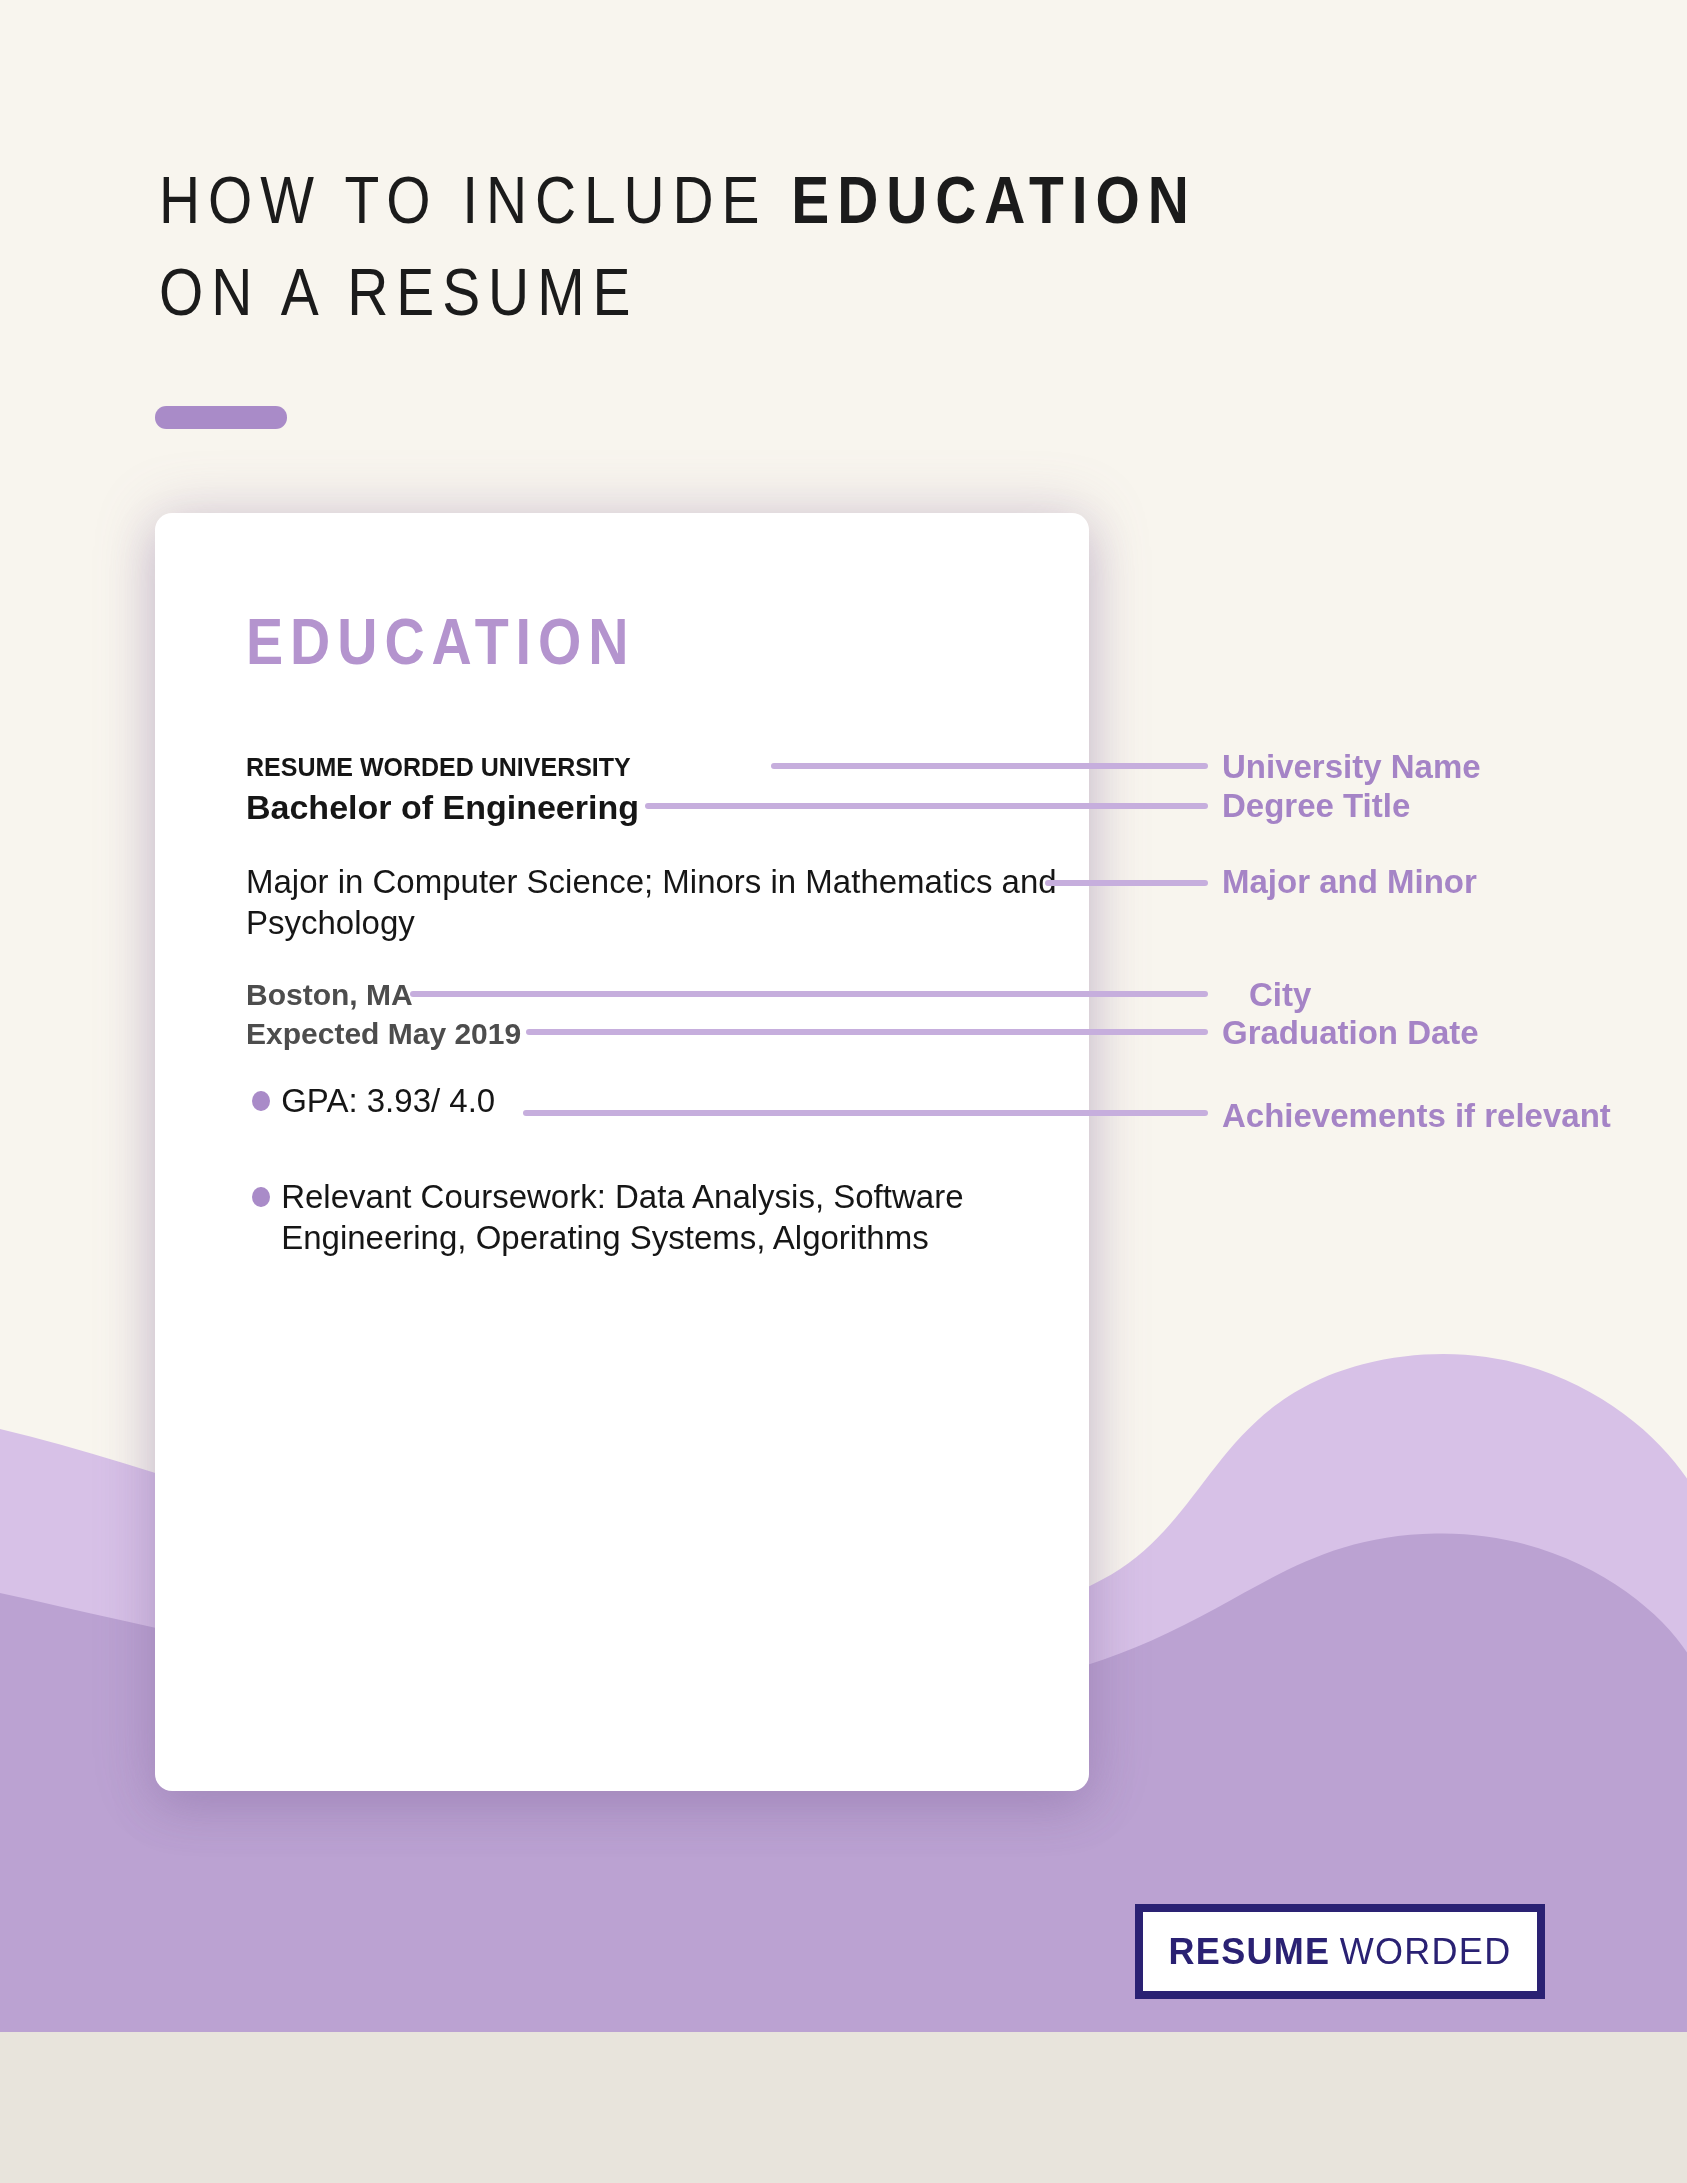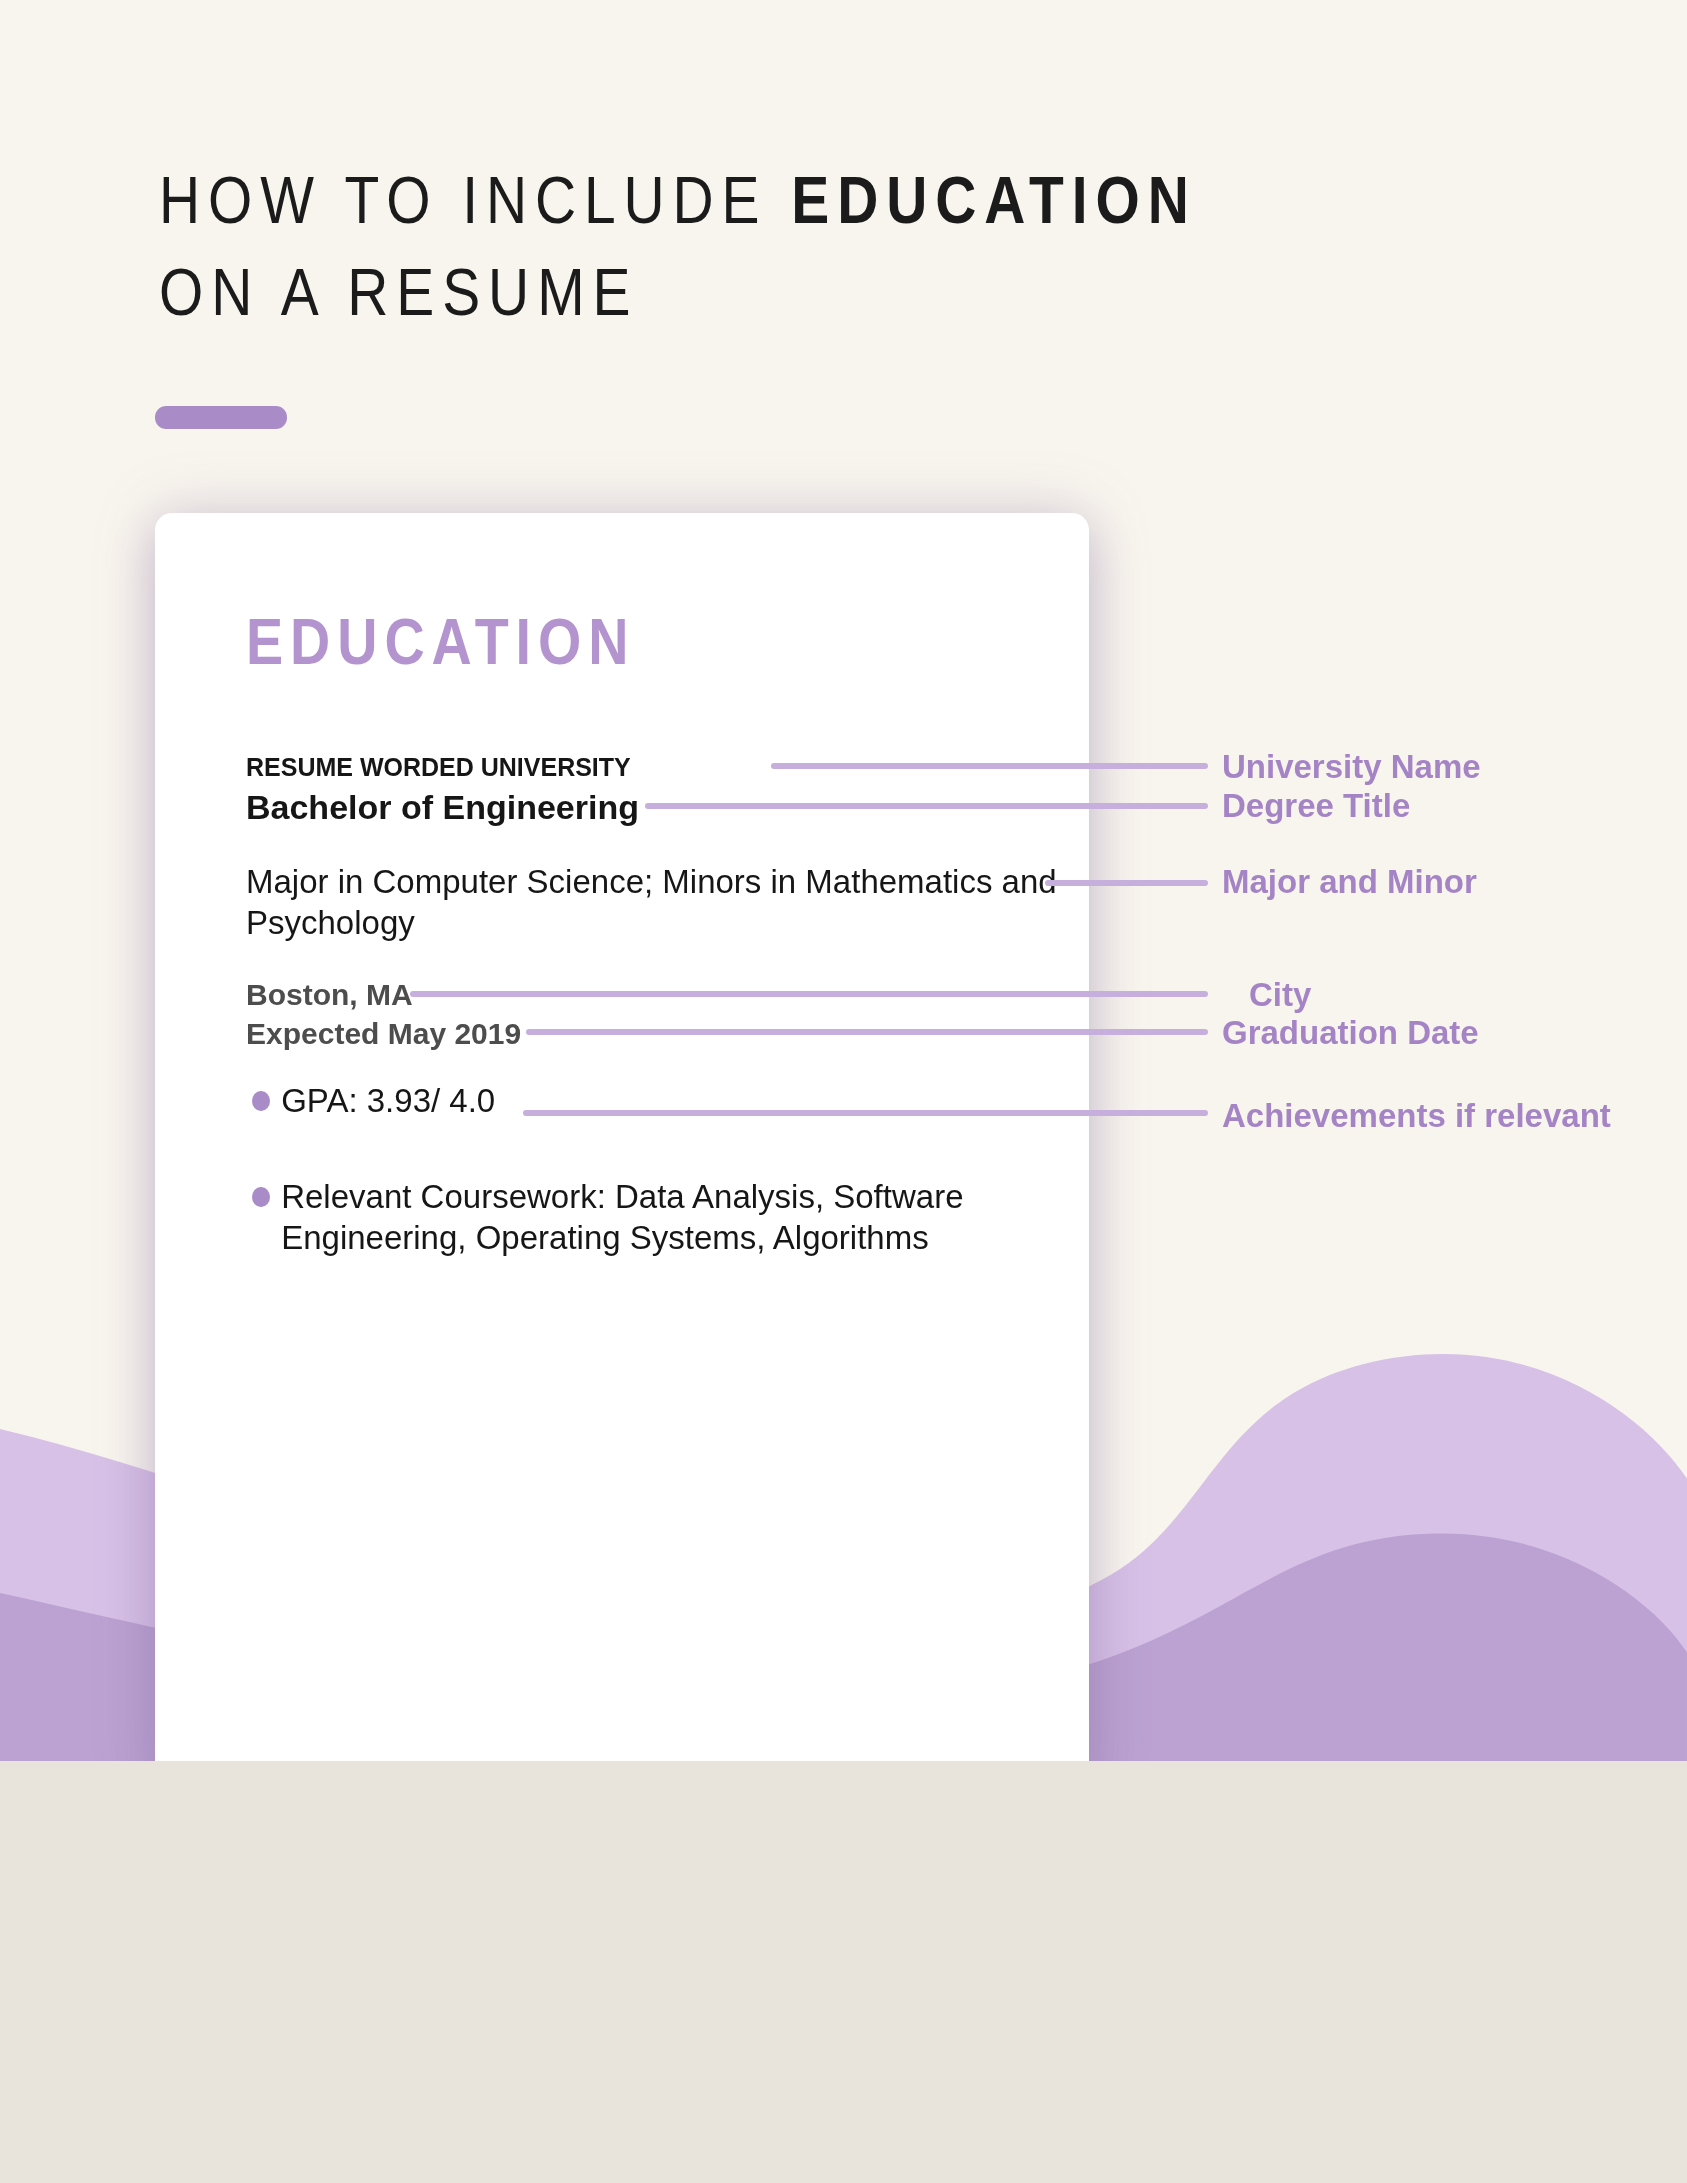--- a/index.html
+++ b/index.html
@@ -1,20 +1,20 @@
 <!DOCTYPE html>
 <html style="font-size:10.6px"><head>
 <meta charset="utf-8">
 <style>
   * { margin: 0; padding: 0; box-sizing: border-box; }
   html, body { background: #e8e4dc; }
   .page {
     position: relative;
     width: 1687px;
-    height: 1761px;
+    height: 2032px;
     background: #f8f5ee;
     overflow: hidden;
     font-family: "Liberation Sans", sans-serif;
     color: #161616;
   }
   
   .waves { position: absolute; inset: 0; z-index: 1; }
   
   .headline { position: absolute; left: 159px; z-index: 2; color: #1b1b1b;
     font-size: 67px; line-height: 73px; font-weight: 400;
@@ -49,21 +49,21 @@
   .b-exch { top: 1297px; }
   
   .cline { position: absolute; height: 6px; border-radius: 3.3px; background: #c6aedd; z-index: 4; }
   
   .note { position: absolute; left: 1222px; z-index: 4; color: #a584c6;
     font-size: 33px; line-height: 40px; font-weight: 700; white-space: nowrap; }
   
   .logo { position: absolute; left: 1135px; top: 1904px; width: 410px; height: 95px;
     background: #ffffff; border: 8px solid #2a2173; z-index: 5;
     display: flex; align-items: center; justify-content: center;
-    font-size: 36px; color: #2a2173; letter-spacing: 1.3px; white-space: nowrap; flex-direction: column; }
+    font-size: 36px; color: #2a2173; letter-spacing: 1.3px; white-space: nowrap; }
   .logo .w1 { font-weight: 700; margin-right: 9.3px; }
   .logo .w2 { font-weight: 400; }
 </style>
 </head>
 <body>
 
 <div class="page">
 
   <svg class="waves" viewBox="0 0 2550 3300" aria-hidden="true">
     <path d="M0 2160 C 300 2230, 650 2390, 1050 2450 C 1350 2494, 1520 2470, 1680 2380

